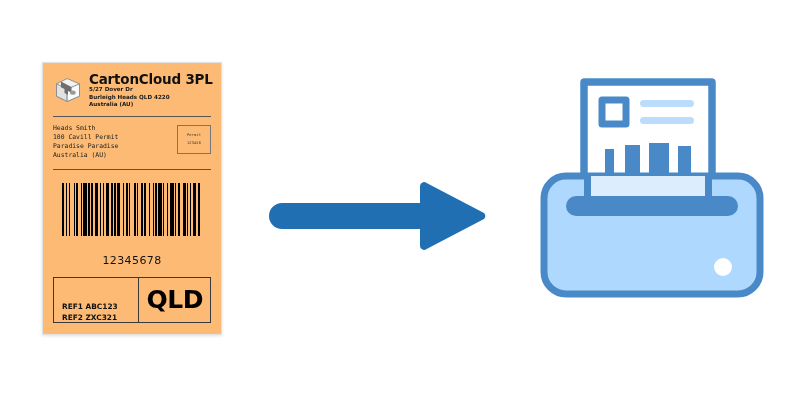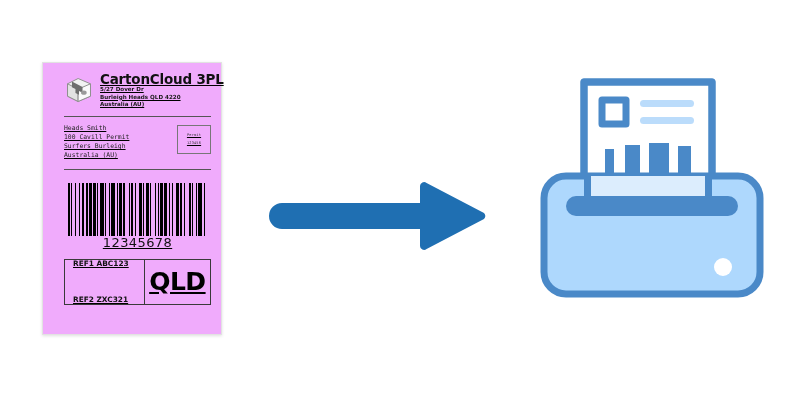--- a/index.html
+++ b/index.html
@@ -15,26 +15,25 @@
     font-family: "Liberation Sans", sans-serif;
   }
 
   
   #shipping-label {
     position: absolute;
     left: 42px;
     top: 62px;
     width: 180px;
     height: 273px;
-    background: #f0abfc;
+    background: #fdba74;
     border: 1px solid #e2e2e2;
     box-sizing: border-box;
     box-shadow: 0 1px 3px rgba(0,0,0,0.13);
-    padding: 9px 10px 0 21px;
-    text-decoration: underline;
+    padding: 9px 10px 0 10px;
   }
 
   
   .label-header {
     display: flex;
     align-items: flex-start;
     gap: 6px;
   }
   .logo-box {
     width: 30px;
@@ -122,41 +121,41 @@
     justify-content: center;
     gap: 0;
   }
   .barcode-bars i {
     display: block;
     background: #000000;
     height: 100%;
   }
   .barcode-number {
     font-family: "DejaVu Sans", sans-serif;
-    font-size: 13px;
+    font-size: 11px;
     line-height: 13px;
     color: #111111;
     letter-spacing: 0.4px;
-    margin-top: 0;
+    margin-top: 18px;
   }
 
   
   .ref-box {
     margin-top: 10px;
     border: 1.5px solid #3a3a3a;
     height: 46px;
     box-sizing: border-box;
     display: flex;
   }
   .ref-left {
     flex: 1 1 52%;
     border-right: 1.5px solid #3a3a3a;
     display: flex;
     flex-direction: column;
-    justify-content: space-between;
+    justify-content: flex-end;
     padding-left: 8px;
     gap: 3px;
   }
   .ref-line {
     font-family: "DejaVu Sans", sans-serif;
     font-weight: bold;
     font-size: 7.4px;
     line-height: 8px;
     color: #111111;
     white-space: nowrap;
@@ -216,21 +215,21 @@
       <div class="brand-line">Australia (AU)</div>
     </div>
   </div>
 
   <div class="rule"></div>
 
   <div class="recipient-row">
     <div class="recipient-block">
       <div>Heads Smith</div>
       <div>100 Cavill Permit</div>
-      <div>Surfers Burleigh</div>
+      <div>Paradise Paradise</div>
       <div>Australia (AU)</div>
     </div>
     <div class="permit-box">
       <div class="permit-text">Permit</div>
       <div class="permit-text">123456</div>
     </div>
   </div>
 
   <div class="rule2"></div>
 

